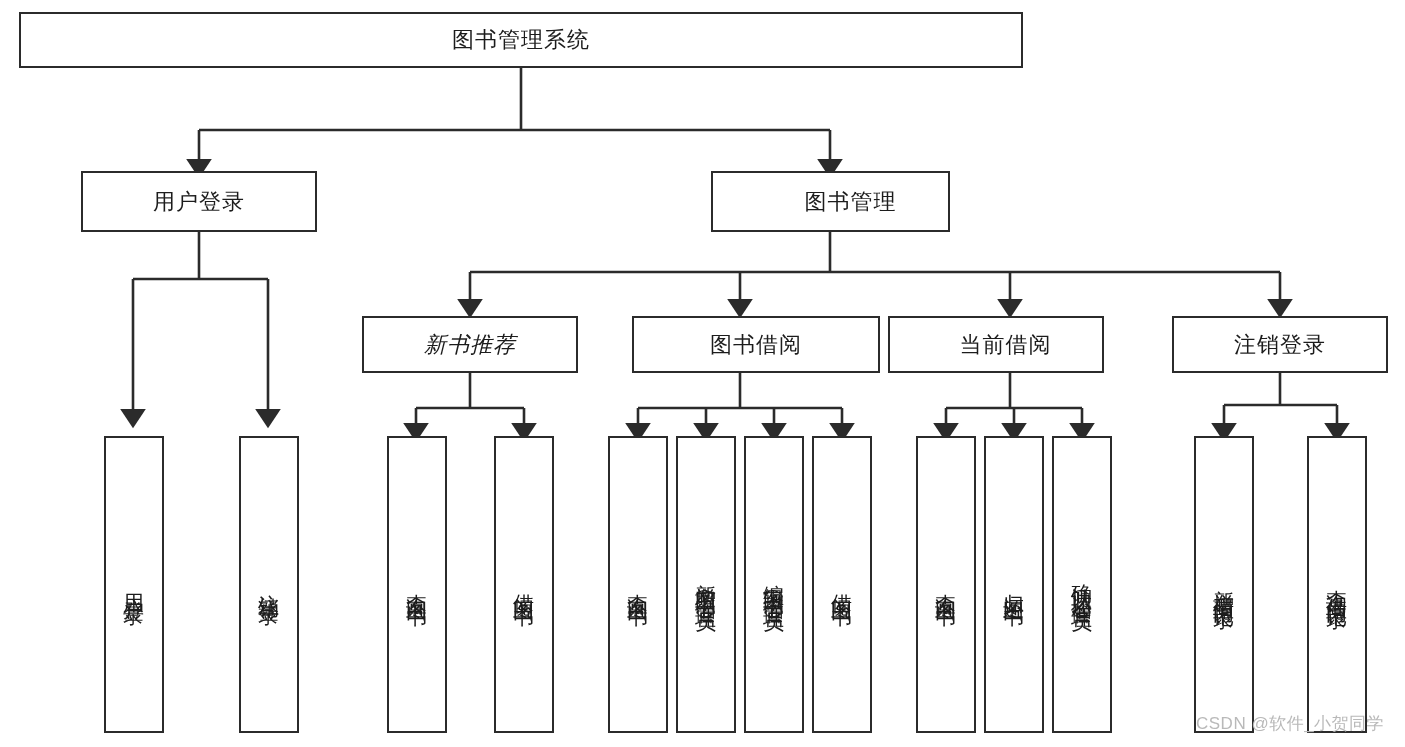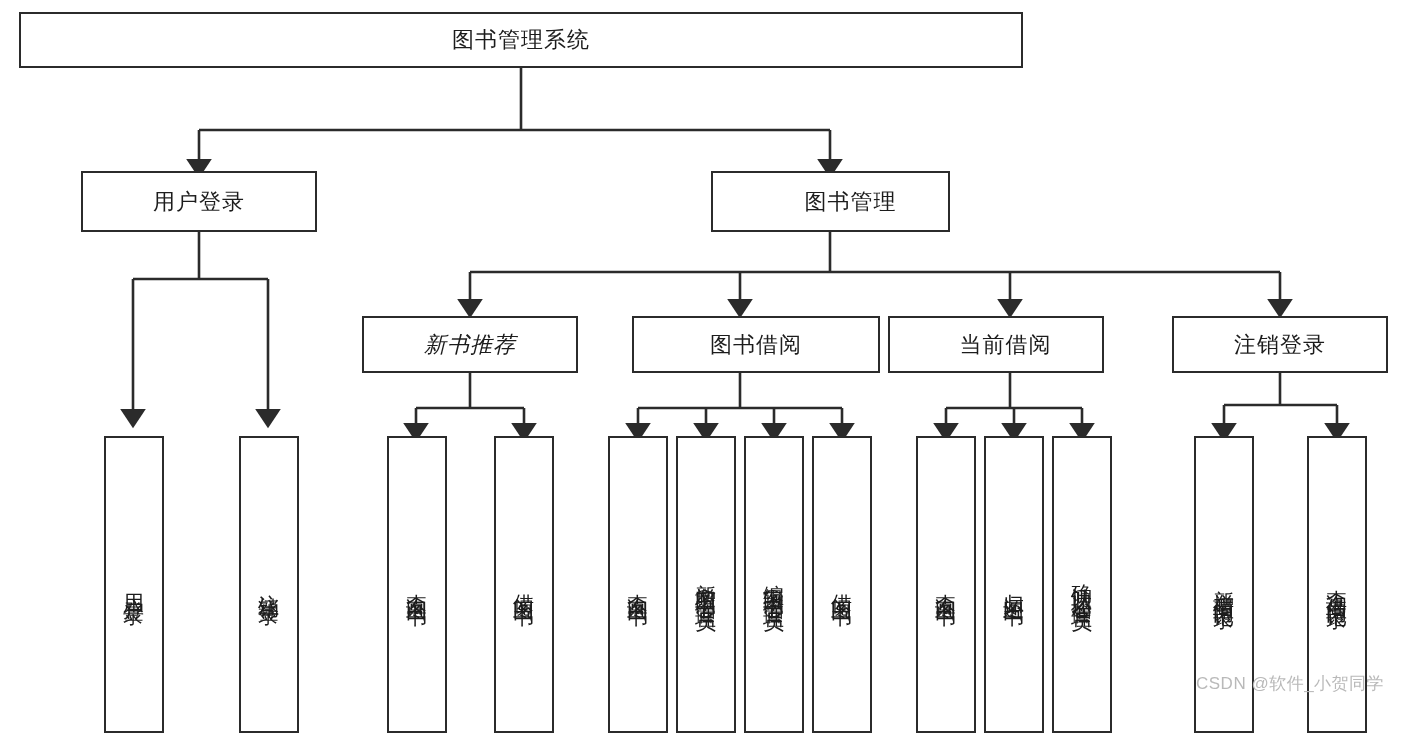--- a/index.html
+++ b/index.html
@@ -174,15 +174,15 @@
     <span class="vtext">确认归还（管理员）</span>
   </div>
 
   <div class="node leaf" style="left:1194px; top:436px; width:60px; height:297px;">
     <span class="vtext">新增借阅记录</span>
   </div>
   <div class="node leaf" style="left:1307px; top:436px; width:60px; height:297px;">
     <span class="vtext">查询借阅记录</span>
   </div>
 
-  <div class="watermark" style="left:1196px; top:672px;">CSDN @软件_小贺同学</div>
+  <div class="watermark" style="left:1196px; top:712px;">CSDN @软件_小贺同学</div>
 
 </div>
 
 </body></html>

